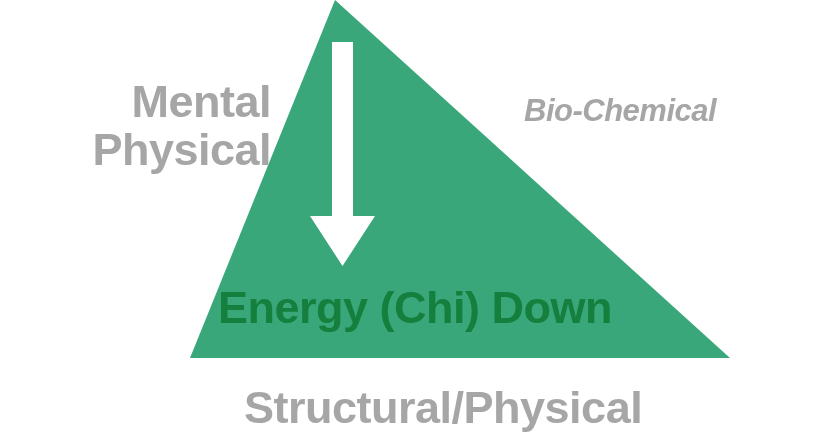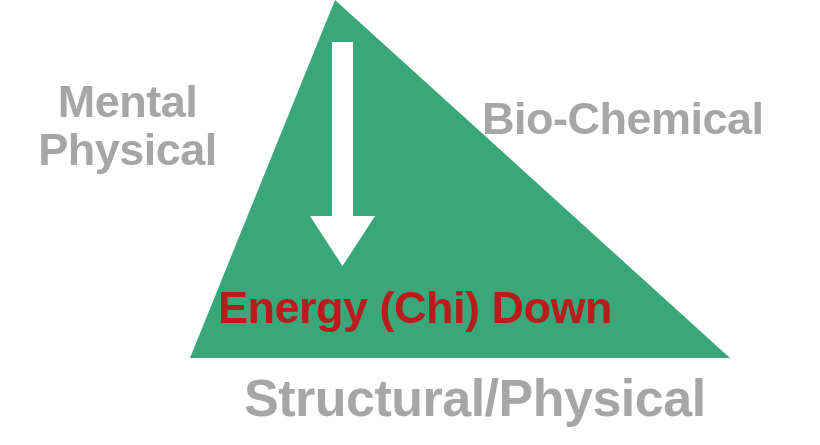--- a/index.html
+++ b/index.html
@@ -38,49 +38,50 @@
   }
   .label-gray {
     color: #a6a6a6;
   }
   .label-white {
     color: #ffffff;
   }
 
   
   #label-mental-emotional {
-    left: 0px;
+    left: 16px;
     top: 78px;
     width: 255px;
-    text-align: center;
+    text-align: right;
     font-size: 45px;
   }
   #label-mental-emotional .line {
     display: block;
   }
 
   
   #label-bio-chemical {
-    left: 482px;
+    left: 524px;
     top: 95px;
-    font-size: 45px;
+    font-size: 31px;
+    font-style: italic;
   }
 
   
   #label-energy-chi-down {
     left: 218px;
     top: 284px;
     font-size: 45px;
   }
 
   
   #label-structural-physical {
     left: 244px;
-    top: 371px;
-    font-size: 52px;
+    top: 384px;
+    font-size: 45px;
   }
 </style>
 </head>
 <body>
 
 <div id="stage" style="background: rgb(255, 255, 255);">
 
   <svg id="triangle-svg" viewBox="0 0 820 445" xmlns="http://www.w3.org/2000/svg">
 
     <polygon id="triangle-shape" points="335,0 730,358 190,358" fill="#3aa77b"></polygon>
@@ -88,17 +89,17 @@
     <polygon id="down-arrow-shape" points="332,42 353,42 353,216 375,216 342.5,266 310,216 332,216" fill="#ffffff"></polygon>
   </svg>
 
   <div class="label label-gray" id="label-mental-emotional" style="color: rgb(166, 166, 166);">
     <span class="line">Mental</span>
     <span class="line">Physical</span>
   </div>
 
   <div class="label label-gray" id="label-bio-chemical" style="color: rgb(166, 166, 166);">Bio-Chemical</div>
 
-  <div class="label label-white" id="label-energy-chi-down" style="color: #b91c1c;">Energy (Chi) Down</div>
+  <div class="label label-white" id="label-energy-chi-down" style="color: #15803d;">Energy (Chi) Down</div>
 
   <div class="label label-gray" id="label-structural-physical" style="color: rgb(166, 166, 166);">Structural/Physical</div>
 
 </div>
 
 </body></html>

